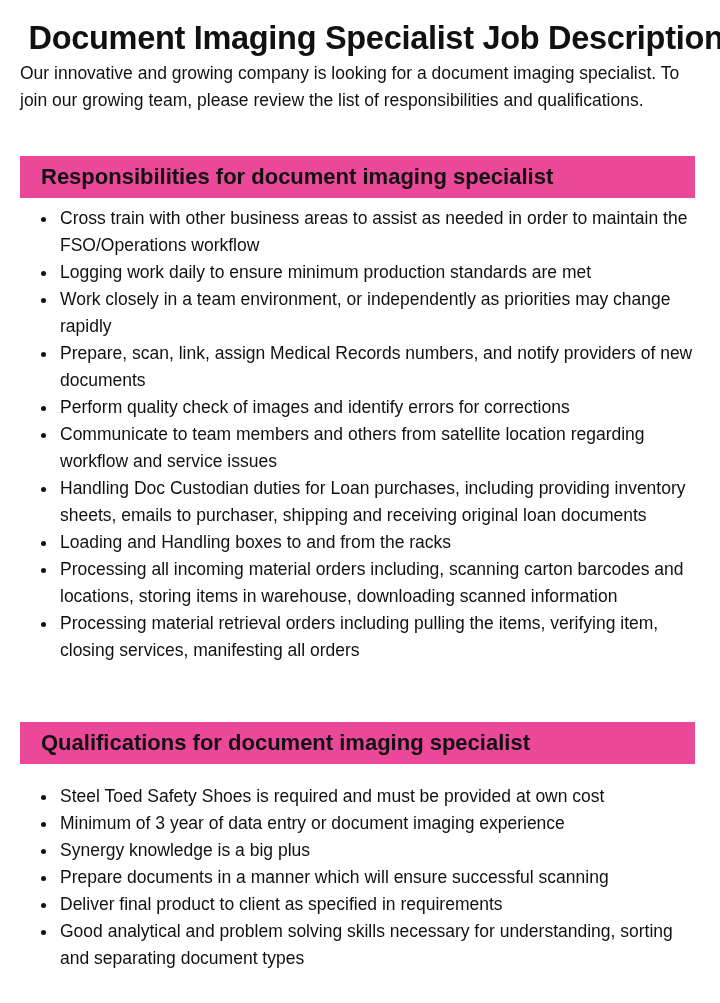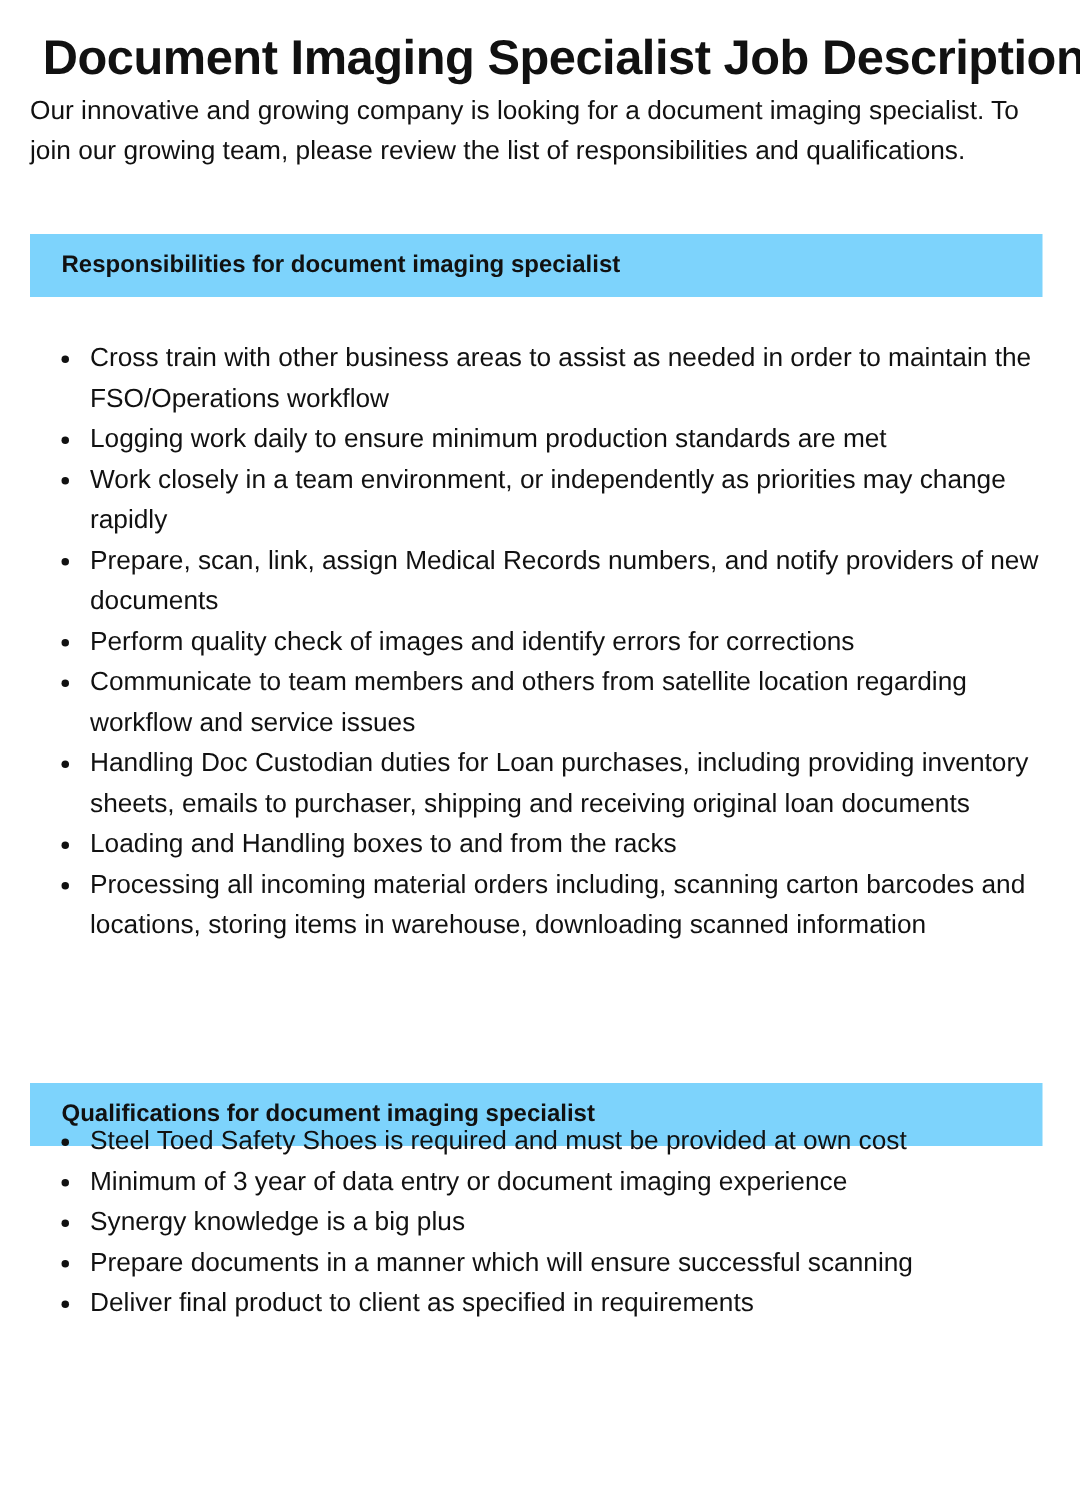--- a/index.html
+++ b/index.html
@@ -13,54 +13,56 @@
       margin: 16px; position: absolute; left: 0; top: 2px; width: 720px;
       text-align: center; font-size: 32.5px; font-weight: bold; letter-spacing: -0.3px;
       line-height: 40px; white-space: nowrap;
     }
     .intro {
       position: absolute; left: 20px; top: 60px; width: 690px;
       font-size: 17.5px; line-height: 27px; margin: 0;
     }
     .section-header {
       position: absolute; left: 20px; width: 675px; height: 42px;
-      background: #7dd3fc; box-sizing: border-box; padding-left: 21px;
-      font-size: 16px; font-weight: bold; line-height: 42px;
+      background: #ec4899; box-sizing: border-box; padding-left: 21px;
+      font-size: 22px; font-weight: bold; line-height: 42px;
     }
     ul.list {
       position: absolute; left: 20px; width: 680px; margin: 0; padding: 0;
       list-style: none; font-size: 17.5px; line-height: 27px;
     }
     ul.list li { position: relative; padding-left: 40px; }
     ul.list li::before {
       content: ""; position: absolute; left: 21px; top: 12px;
       width: 5px; height: 5px; border-radius: 50%; background: #111;
     }
   </style>
 </head>
 <body>
 
 <div class="page">
   <h1>Document Imaging Specialist Job Description</h1>
   <p class="intro">Our innovative and growing company is looking for a document imaging specialist. To join our growing team, please review the list of responsibilities and qualifications.</p>
 
   <div class="section-header" style="top:156px;">Responsibilities for document imaging specialist</div>
-  <ul class="list" style="top:225px;">
+  <ul class="list" style="top:205px;">
     <li>Cross train with other business areas to assist as needed in order to maintain the FSO/Operations workflow</li>
     <li>Logging work daily to ensure minimum production standards are met</li>
     <li>Work closely in a team environment, or independently as priorities may change rapidly</li>
     <li>Prepare, scan, link, assign Medical Records numbers, and notify providers of new documents</li>
     <li>Perform quality check of images and identify errors for corrections</li>
     <li>Communicate to team members and others from satellite location regarding workflow and service issues</li>
     <li>Handling Doc Custodian duties for Loan purchases, including providing inventory sheets, emails to purchaser, shipping and receiving original loan documents</li>
     <li>Loading and Handling boxes to and from the racks</li>
     <li>Processing all incoming material orders including, scanning carton barcodes and locations, storing items in warehouse, downloading scanned information</li>
+    <li>Processing material retrieval orders including pulling the items, verifying item, closing services, manifesting all orders</li>
   </ul>
 
   <div class="section-header" style="top:722px;">Qualifications for document imaging specialist</div>
-  <ul class="list" style="top:747px;">
+  <ul class="list" style="top:783px;">
     <li>Steel Toed Safety Shoes is required and must be provided at own cost</li>
     <li>Minimum of 3 year of data entry or document imaging experience</li>
     <li>Synergy knowledge is a big plus</li>
     <li>Prepare documents in a manner which will ensure successful scanning</li>
     <li>Deliver final product to client as specified in requirements</li>
+    <li>Good analytical and problem solving skills necessary for understanding, sorting and separating document types</li>
   </ul>
 </div>
 
 </body></html>

